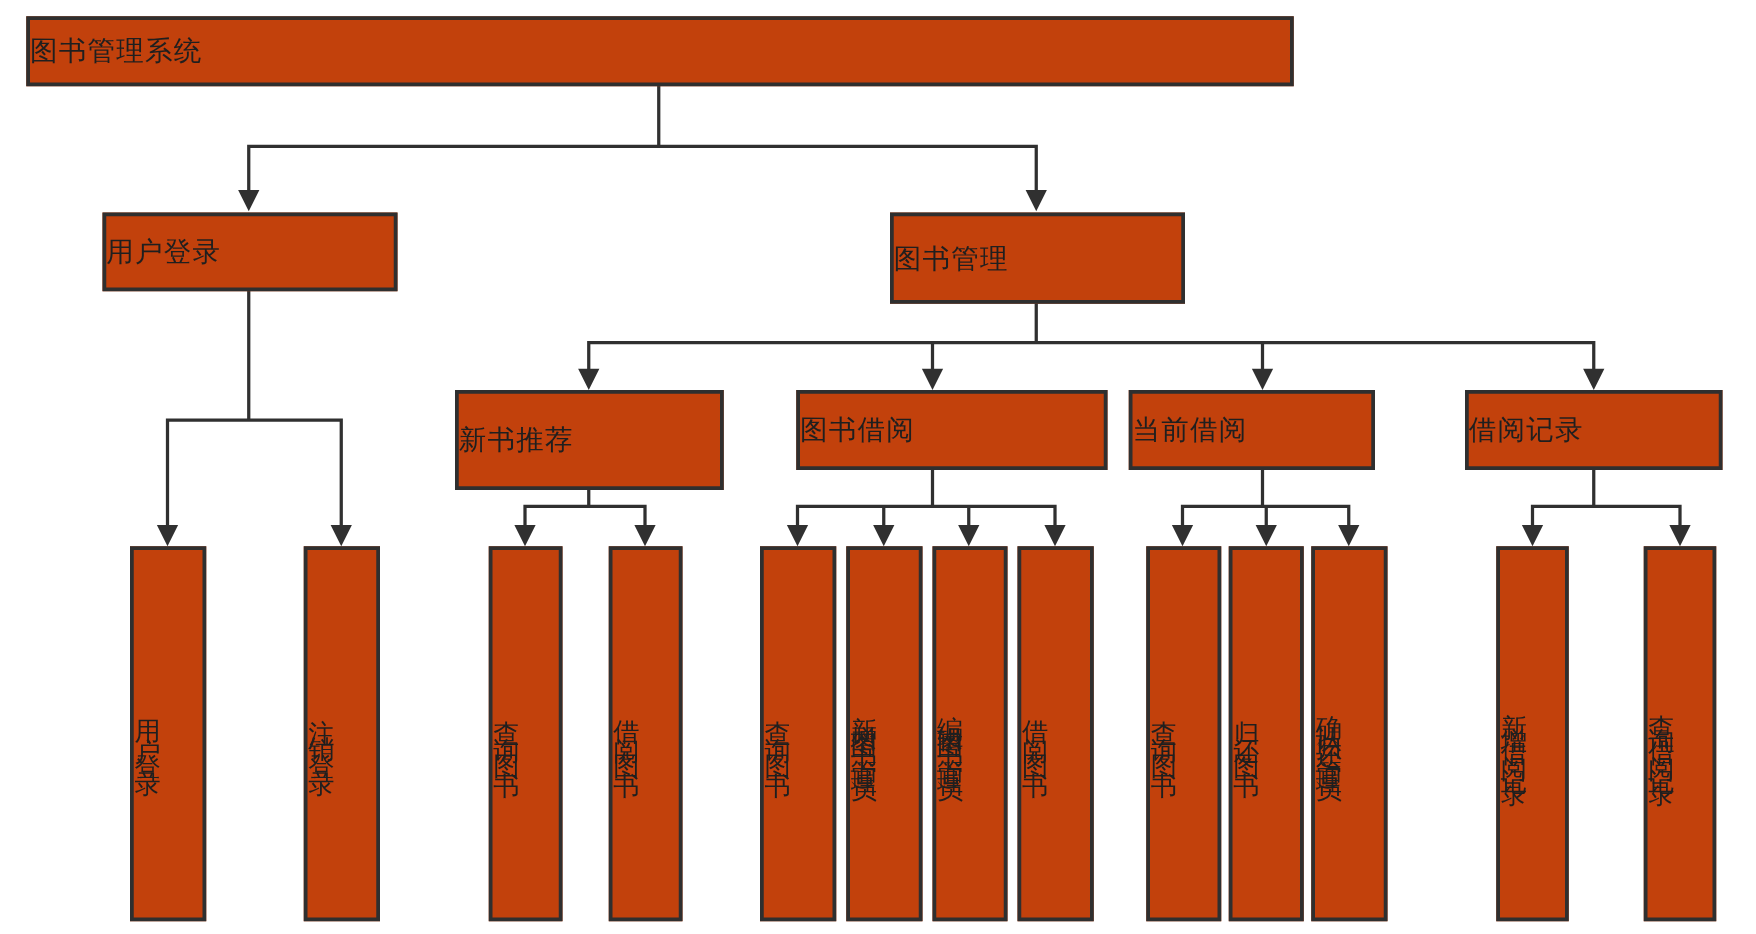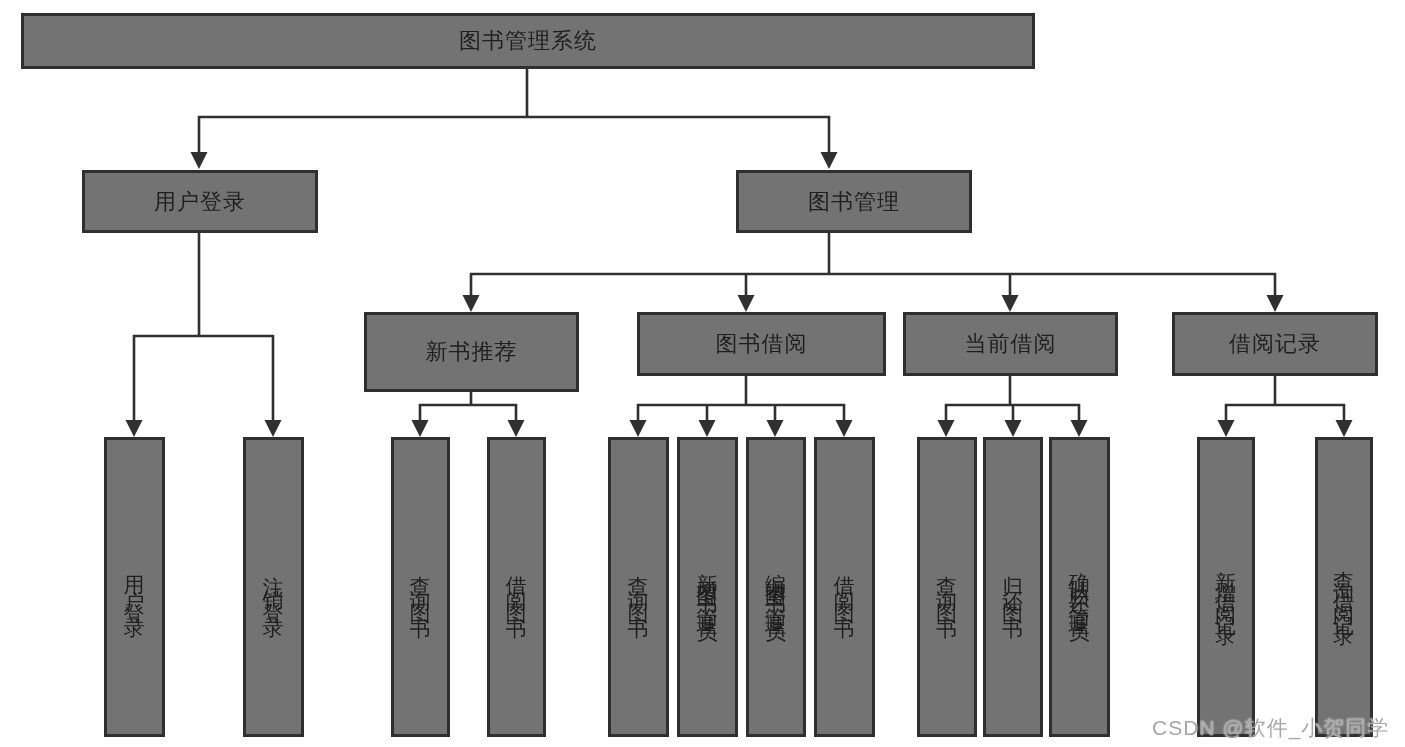--- a/index.html
+++ b/index.html
@@ -8,24 +8,24 @@
     width:1405px;height:747px;
     background:#ffffff;
     overflow:hidden;
     font-family:"Liberation Sans","DejaVu Sans",sans-serif;
   }
   #wires{position:absolute;left:0;top:0;z-index:1;}
   .box{
     position:absolute;
     box-sizing:border-box;
     border:3px solid #2f2f2f;
-    background:#737373;
+    background:#c2410c;
     display:flex;
     align-items:center;
-    justify-content:center;
+    justify-content:flex-start;
     z-index:2;
     color:#1f1f1f;
   }
   .box.h span{
     font-size:22px;
     letter-spacing:1px;
     white-space:nowrap;
   }
   .box.v span{
     writing-mode:vertical-rl;
@@ -90,31 +90,31 @@
     </g>
   </svg>
 
   <div class="box h" style="left:21px;top:13px;width:1014px;height:56px">
     <span>图书管理系统</span>
   </div>
 
   <div class="box h" style="left:82px;top:170px;width:236px;height:63px">
     <span>用户登录</span>
   </div>
-  <div class="box h" style="left:736px;top:170px;width:236px;height:63px">
+  <div class="box h" style="left:712px;top:170px;width:236px;height:73px">
     <span>图书管理</span>
   </div>
 
   <div class="box h" style="left:364px;top:312px;width:215px;height:80px">
     <span>新书推荐</span>
   </div>
   <div class="box h" style="left:637px;top:312px;width:249px;height:64px">
     <span>图书借阅</span>
   </div>
-  <div class="box h" style="left:903px;top:312px;width:215px;height:64px">
+  <div class="box h" style="left:903px;top:312px;width:197px;height:64px">
     <span>当前借阅</span>
   </div>
   <div class="box h" style="left:1172px;top:312px;width:206px;height:64px">
     <span>借阅记录</span>
   </div>
 
   <div class="box v" style="left:104px;top:437px;width:61px;height:300px">
     <span style="letter-spacing: 14px;">用户登录</span>
   </div>
   <div class="box v" style="left:243px;top:437px;width:61px;height:300px">
@@ -151,15 +151,14 @@
     <span style="letter-spacing: 7px;">确认归还（管理员）</span>
   </div>
 
   <div class="box v" style="left:1197px;top:437px;width:58px;height:300px">
     <span style="letter-spacing: 11px;">新增借阅记录</span>
   </div>
   <div class="box v" style="left:1315px;top:437px;width:58px;height:300px">
     <span style="letter-spacing: 11px;">查询借阅记录</span>
   </div>
 
-  <div id="watermark">CSDN @软件_小贺同学</div>
 
 </div>
 
 </body></html>

